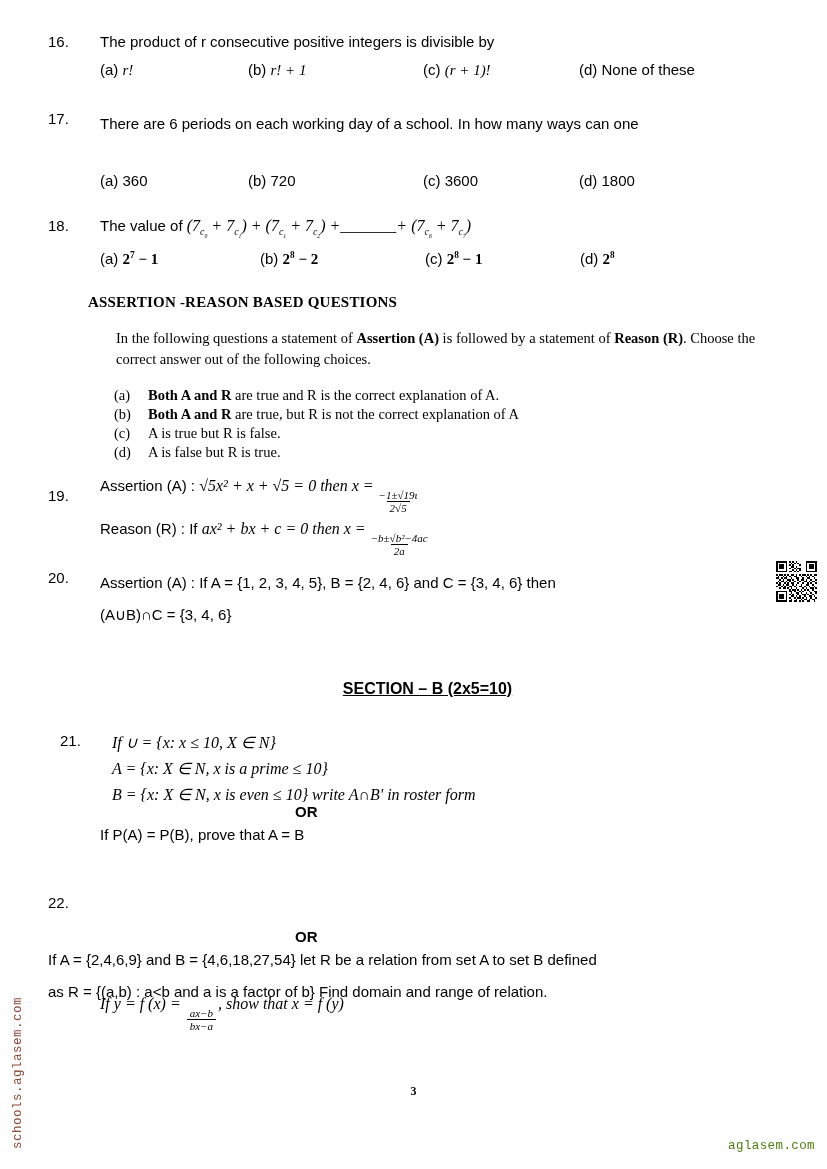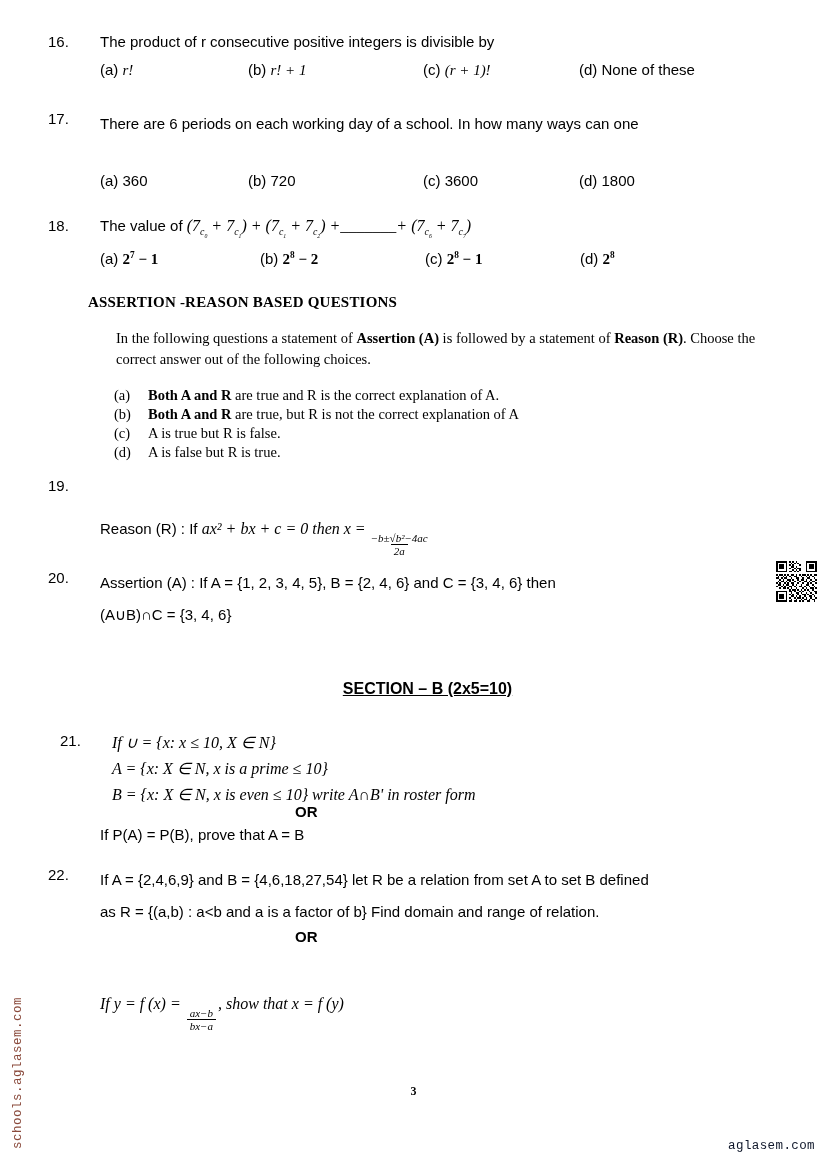--- a/index.html
+++ b/index.html
@@ -161,21 +161,21 @@
     font-family: "Liberation Serif", serif;
     font-weight: bold;
     font-size: 12px;
   }
   #footer-watermark {
     position: absolute;
     right: 12px;
     top: 1139px;
     font-family: "Liberation Mono", monospace;
     font-size: 12.5px;
-    color: #0f172a;
+    color: #4d7c0f;
     letter-spacing: 0.4px;
   }
 </style>
 </head>
 <body>
 
 <div class="qrow" id="q16" style="left:48px; top:31px;">
   <div class="qnum">16.</div>
   <div class="qbody">
     <div class="line">The product of r consecutive positive integers is divisible by</div>
@@ -261,20 +261,28 @@
     <span>A is true but R is false.</span>
   </div>
   <div class="ch">
     <span class="lbl">(d)</span>
     <span>A is false but R is true.</span>
   </div>
 </div>
 
 <div class="qrow" id="q19" style="left:48px; top:475px;align-items:center;">
   <div class="qnum"><span>19.</span></div>
+  <div class="qbody">
+    <div class="line">
+      <span>Assertion (A) : </span><span class="mi" style="font-size:16px;">√5x² + x + √5 = 0 then x =</span><span class="frac">
+          <span class="num">−1±√19ι</span>
+          <span class="den">2√5</span>
+        </span>
+    </div>
+  </div>
 </div>
 <div style="position:absolute; left:100px; top:520px; font-size:15px;">
   <span>Reason (R) : If </span><span class="mi" style="font-size:16px;">ax² + bx + c = 0 then x =</span><span class="frac">
       <span class="num">−b±√b²−4ac</span>
       <span class="den">2a</span>
     </span>
 </div>
 
 <div class="qrow" id="q20" style="left:48px; top:567px;">
   <div class="qnum">20.</div>
@@ -467,21 +475,21 @@
   <div class="qnum">21.</div>
   <div class="qbody" style="line-height:26px;">
     <div class="line mi" style="font-size:16px;">If ∪ = {x: x ≤ 10, X ∈ N}</div>
     <div class="line mi" style="font-size:16px;">A = {x: X ∈ N, x is a prime ≤ 10}</div>
     <div class="line mi" style="font-size:16px;">B = {x: X ∈ N, x is even ≤ 10} write A∩B' in roster form</div>
   </div>
 </div>
 <div class="or-sep" style="left:295px; top:803px;">OR</div>
 <div style="position:absolute; left:100px; top:826px; font-size:15px;">If P(A) = P(B), prove that A = B</div>
 
-<div class="qrow" id="q22" style="left:48px; top:864px;">
+<div class="qrow" id="q22" style="left:48px; top:892px;flex-direction:column;">
   <div class="qnum">22.</div>
   <div class="qbody line-wrapbox">
     <div class="line">If A = {2,4,6,9} and B = {4,6,18,27,54} let R be a relation from set A to set B defined</div>
     <div class="line">as R = {(a,b) : a&lt;b and a is a factor of b} Find domain and range of relation.</div>
   </div>
 </div>
 <div class="or-sep" style="left:295px; top:928px;">OR</div>
 <div style="position:absolute; left:100px; top:995px; font-size:15px;">
   <span class="mi" style="font-size:16px;">If y = f (x) = </span><span class="frac">
       <span class="num">ax−b</span>

